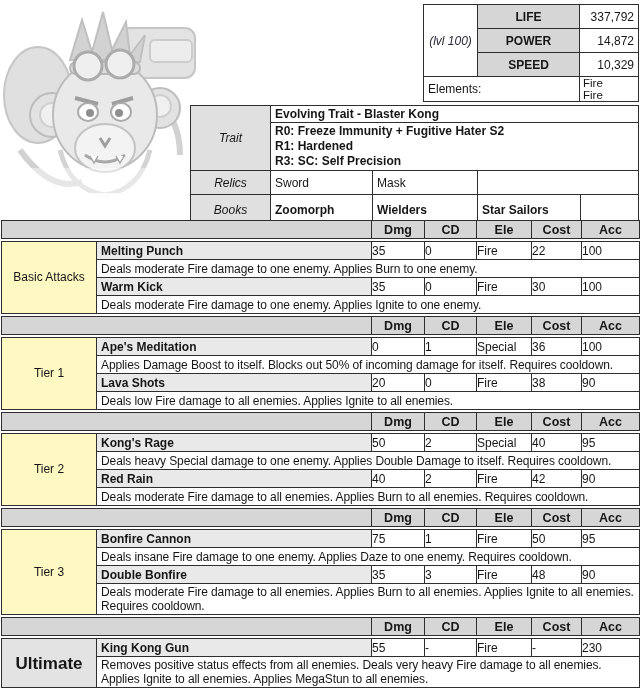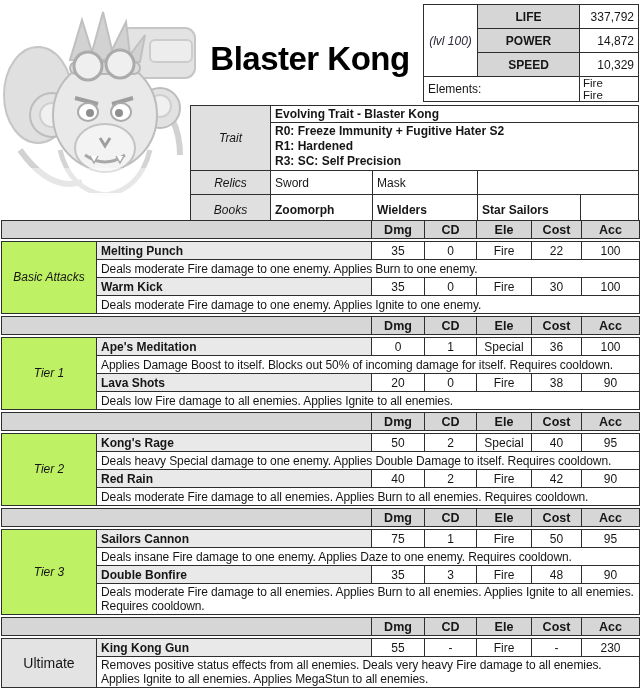--- a/index.html
+++ b/index.html
@@ -52,30 +52,30 @@
   
   .abilities { position: absolute; left: 1px; top: 220px; width: 638px; }
   .strip { width: 638px; margin-bottom: 2px; }
   .strip td {
     background: #d6d6d6; height: 18px; font-weight: bold;
     font-size: 12.5px; text-align: center;
   }
   .block { width: 638px; margin-bottom: 2px; }
   .block td { font-size: 12px; }
   .tier-label {
-    background: #bef264; font-style: italic; font-size: 15px;
+    background: #fef9c3; font-size: 15px;
     text-align: center; line-height: 17px;
   }
   .ultimate .tier-label {
-    font-style: normal; font-weight: normal; font-size: 14px; background: #e3e3e3;
+    font-style: normal; font-weight: bold; font-size: 17px; background: #e3e3e3;
   }
   .name-cell {
     background: #e9e9e9; font-weight: bold; padding: 1px 4px; height: 18px;
   }
-  .stat-cell { text-align: center; margin-top: 20px; }
+  .stat-cell { text-align: left; margin-top: 20px; }
   .desc-cell {
     background: #fff; padding: 1px 4px; font-size: 11px;
     letter-spacing: -0.1px; line-height: 14px; height: 18px;
   }
 </style>
 </head>
 <body>
 
 <div id="sheet">
 
@@ -104,21 +104,20 @@
       <ellipse cx="105" cy="148" rx="30" ry="24" fill="#f3f3f3" stroke="#c3c3c3" stroke-width="2"></ellipse>
       <path d="M100 138 l5 8 l5 -8" fill="none" stroke="#9e9e9e" stroke-width="3"></path>
       <path d="M85 155 q20 14 40 0" fill="none" stroke="#a8a8a8" stroke-width="3"></path>
       <path d="M90 156 l4 7 l4 -7 M116 156 l4 7 l4 -7" fill="#ffffff" stroke="#a8a8a8" stroke-width="1.5"></path>
       <path d="M60 150 q10 40 45 45 q35 -5 45 -45" fill="none" stroke="#d4d4d4" stroke-width="5"></path>
       <rect x="0" y="168" width="205" height="30" fill="#ffffff" opacity="0.45"></rect>
       <rect x="0" y="193" width="205" height="47" fill="#ffffff" opacity="0.85"></rect>
     </svg>
   </div>
 
-  <div class="title">Blaster Kong</div>
 
   <table class="stats-table">
     <colgroup>
         <col style="width:54px">
         <col style="width:102px">
         <col style="width:59px">
       </colgroup>
     <tbody>
         <tr>
       <td class="lvl-cell" rowspan="3">(lvl 100)</td>
@@ -378,21 +377,21 @@
           <col style="width:275px">
           <col style="width:53px">
           <col style="width:52px">
           <col style="width:55px">
           <col style="width:50px">
           <col style="width:58px">
         </colgroup>
       <tbody>
           <tr>
         <td class="tier-label" rowspan="4">Tier 3</td>
-        <td class="name-cell">Sailors Cannon</td>
+        <td class="name-cell">Bonfire Cannon</td>
         <td class="stat-cell">75</td>
         <td class="stat-cell">1</td>
         <td class="stat-cell">Fire</td>
         <td class="stat-cell">50</td>
         <td class="stat-cell">95</td>
       </tr>
       <tr>
             <td class="desc-cell" colspan="6">Deals insane Fire damage to one enemy. Applies Daze to one enemy. Requires cooldown.</td>
           </tr>
       <tr>

